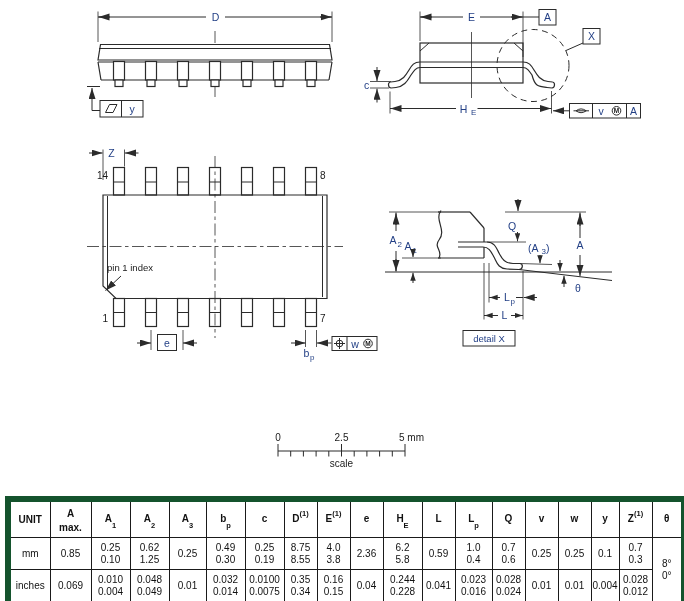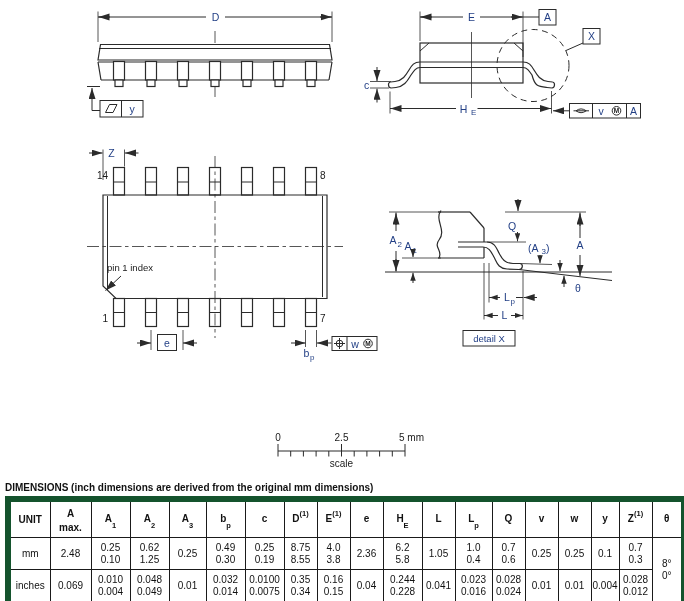--- a/index.html
+++ b/index.html
@@ -339,21 +339,20 @@
     <line class="ln" x1="366.9" y1="451" x2="366.9" y2="456.5"></line>
     <line class="ln" x1="379.6" y1="451" x2="379.6" y2="456.5"></line>
     <line class="ln" x1="392.3" y1="451" x2="392.3" y2="456.5"></line>
     <text class="blk" x="278" y="441" text-anchor="middle">0</text>
     <text class="blk" x="341.5" y="441" text-anchor="middle">2.5</text>
     <text class="blk" x="399" y="441">5 mm</text>
     <text class="blk" x="341.5" y="467" text-anchor="middle">scale</text>
   </g>
 </svg>
 
-<div class="ttl">DIMENSIONS (inch dimensions are derived from the original mm dimensions)</div>
 
 <table class="dimtable">
   <colgroup>
     <col style="width:42px">
         <col style="width:41px">
         <col style="width:39px">
         <col style="width:39px">
     <col style="width:37px">
         <col style="width:39px">
         <col style="width:39px">
@@ -390,38 +389,38 @@
     <th><span>L</span><sub class="t">p</sub><sup class="t"></sup></th>
     <th><span>Q</span><sub class="t"></sub><sup class="t"></sup></th>
     <th><span>v</span><sub class="t"></sub><sup class="t"></sup></th>
     <th><span>w</span><sub class="t"></sub><sup class="t"></sup></th>
     <th><span>y</span><sub class="t"></sub><sup class="t"></sup></th>
     <th><span>Z</span><sub class="t"></sub><sup class="t">(1)</sup></th>
     <th><span>θ</span><sub class="t"></sub><sup class="t"></sup></th>
   </tr>
   <tr>
     <td>mm</td>
-    <td>2.48</td>
+    <td>0.85</td>
     <td>0.25
 0.10</td>
     <td>0.62
 1.25</td>
     <td>0.25</td>
     <td>0.49
 0.30</td>
     <td>0.25
 0.19</td>
     <td>8.75
 8.55</td>
     <td>4.0
 3.8</td>
     <td>2.36</td>
     <td>6.2
 5.8</td>
-    <td>1.05</td>
+    <td>0.59</td>
     <td>1.0
 0.4</td>
     <td>0.7
 0.6</td>
     <td>0.25</td>
     <td>0.25</td>
     <td>0.1</td>
     <td>0.7
 0.3</td>
     <td rowspan="2">8°

